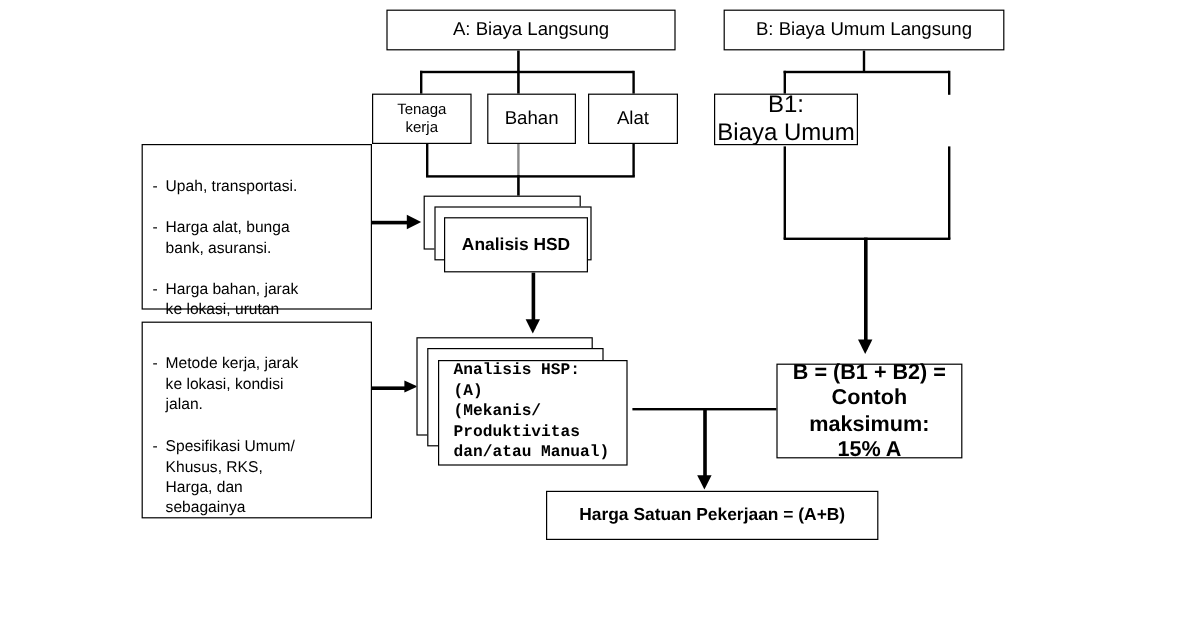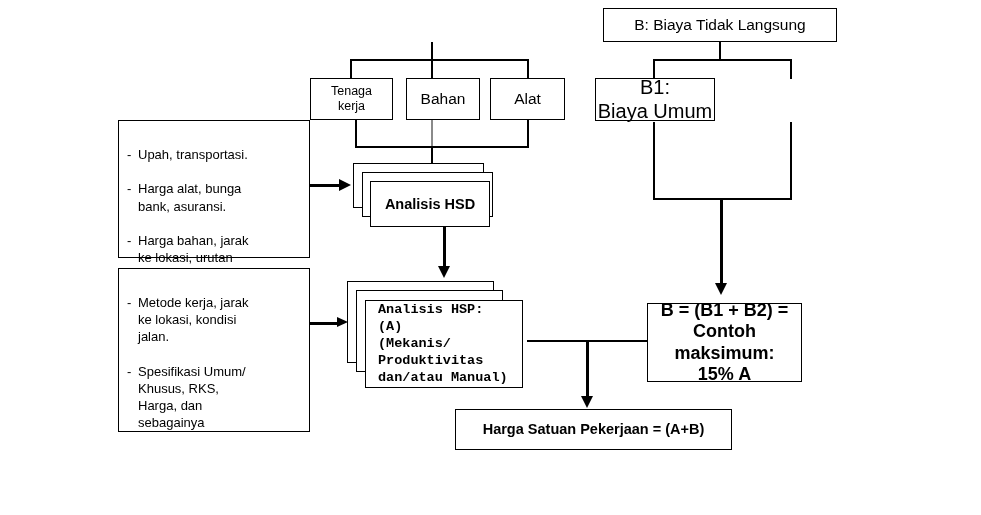--- a/index.html
+++ b/index.html
@@ -102,20 +102,23 @@
   .li .txt { flex: 1 1 auto; }
 </style>
 </head>
 <body>
 
 <div id="canvas">
 
   <div class="gline" style="left:431px; top:42px; height:38px;"></div>
   <div class="gline" style="left:431px; top:120px; height:62px;"></div>
 
+  <div class="box plain" style="left:322px; top:8px; width:241px; height:34px; font-size:15.5px;">
+    <span>A: Biaya Langsung</span>
+  </div>
 
   <div class="vline" style="left:431px; top:42px; height:18px;"></div>
   <div class="hline" style="left:350px; top:59px; width:178px;"></div>
   <div class="vline" style="left:350px; top:59px; height:20px;"></div>
   <div class="vline" style="left:431px; top:59px; height:20px;"></div>
   <div class="vline" style="left:527px; top:59px; height:20px;"></div>
 
   <div class="box plain" style="left:310px; top:78px; width:83px; height:42px; font-size:12.5px;">
     <span>Tenaga
 kerja</span>
@@ -193,21 +196,21 @@
     </div>
   </div>
 
   <div class="hline thick" style="left:310px; top:184px; width:33px;"></div>
   <div class="arrow-right" style="left:339px; top:179px; border-left-width:12px; border-top-width:6px; border-bottom-width:6px;"></div>
 
   <div class="hline thick" style="left:310px; top:322px; width:31px;"></div>
   <div class="arrow-right" style="left:337px; top:317px; border-left-width:11px; border-top-width:5.5px; border-bottom-width:5.5px;"></div>
 
   <div class="box plain" style="left:603px; top:8px; width:234px; height:34px; font-size:15.5px;">
-    <span>B: Biaya Tidak Langsung</span>
+    <span>B: Biaya Umum Langsung</span>
   </div>
 
   <div class="vline" style="left:719px; top:42px; height:18px;"></div>
   <div class="hline" style="left:653px; top:59px; width:138px;"></div>
   <div class="vline" style="left:653px; top:59px; height:20px;"></div>
   <div class="vline" style="left:790px; top:59px; height:20px;"></div>
 
   <div class="box plain" style="left:595px; top:78px; width:120px; height:43px; font-size:20px;">
     <span>B1:
 Biaya Umum</span>

